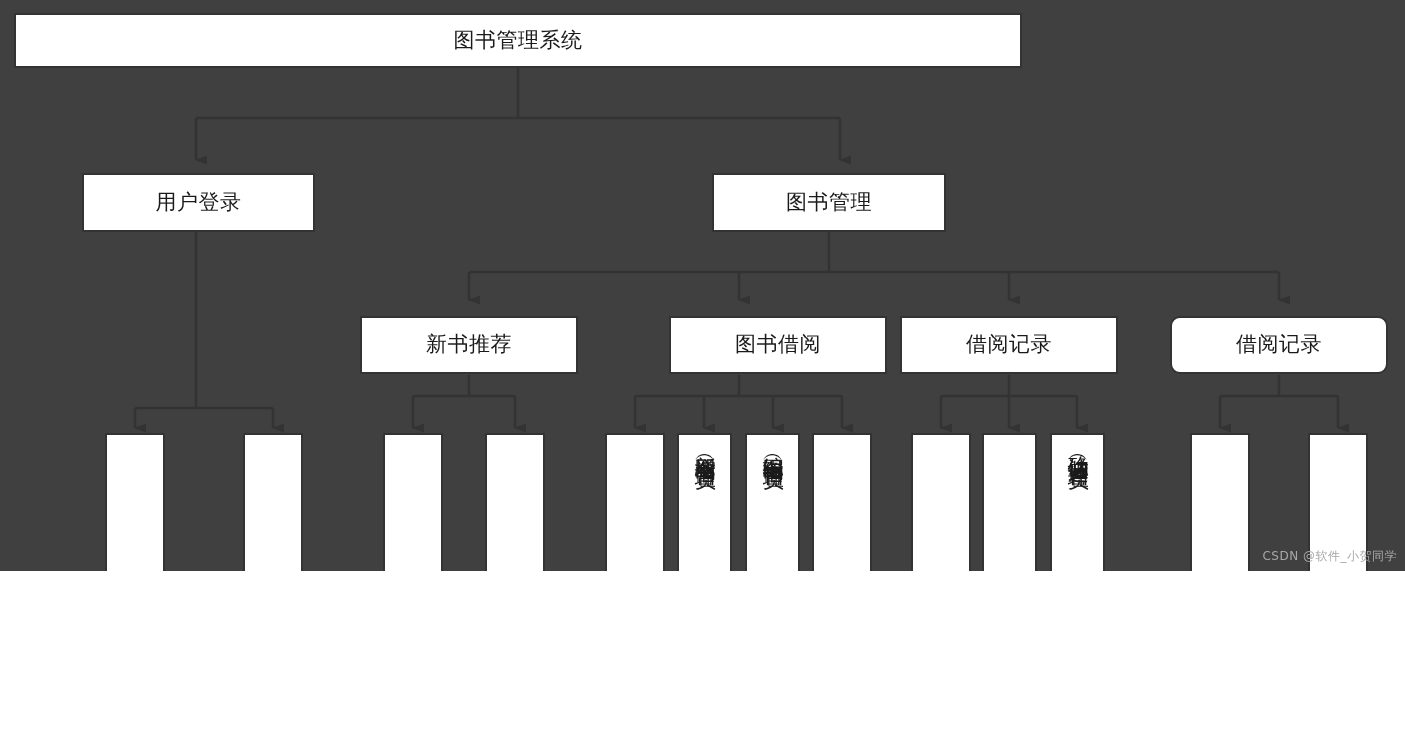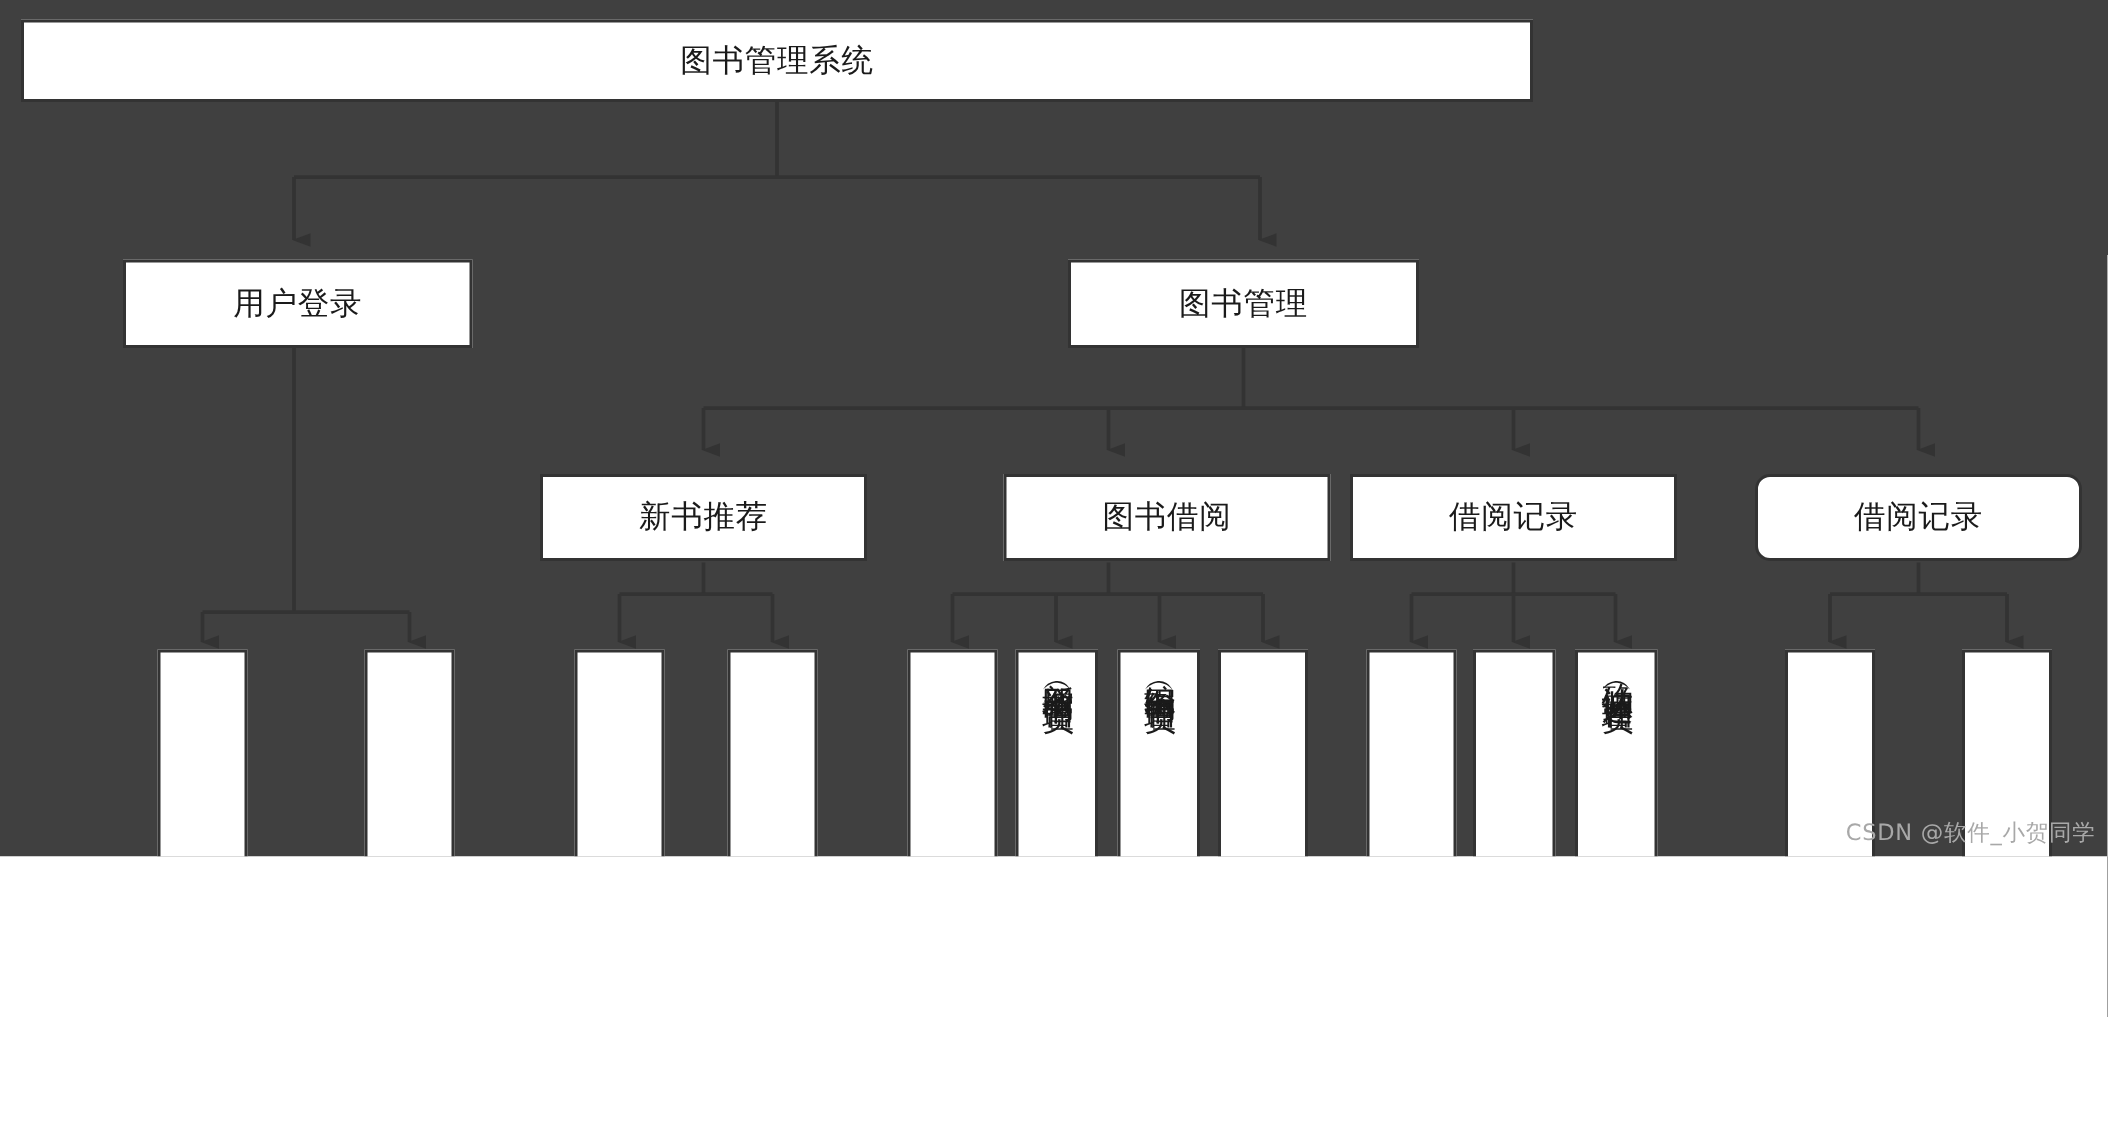--- a/index.html
+++ b/index.html
@@ -56,21 +56,21 @@
     max-height: 100%;
   }
   .node-box.vertical.centered {
     align-items: center;
     padding-top: 0;
   }
   #watermark {
     position: absolute;
     right: 8px;
     bottom: 6px;
-    font-size: 15px;
+    font-size: 12px;
     color: #a8a8a8;
     z-index: 5;
     white-space: nowrap;
     letter-spacing: 0.5px;
   }
 </style>
 </head>
 <body>
 
 <div id="diagram-root">

